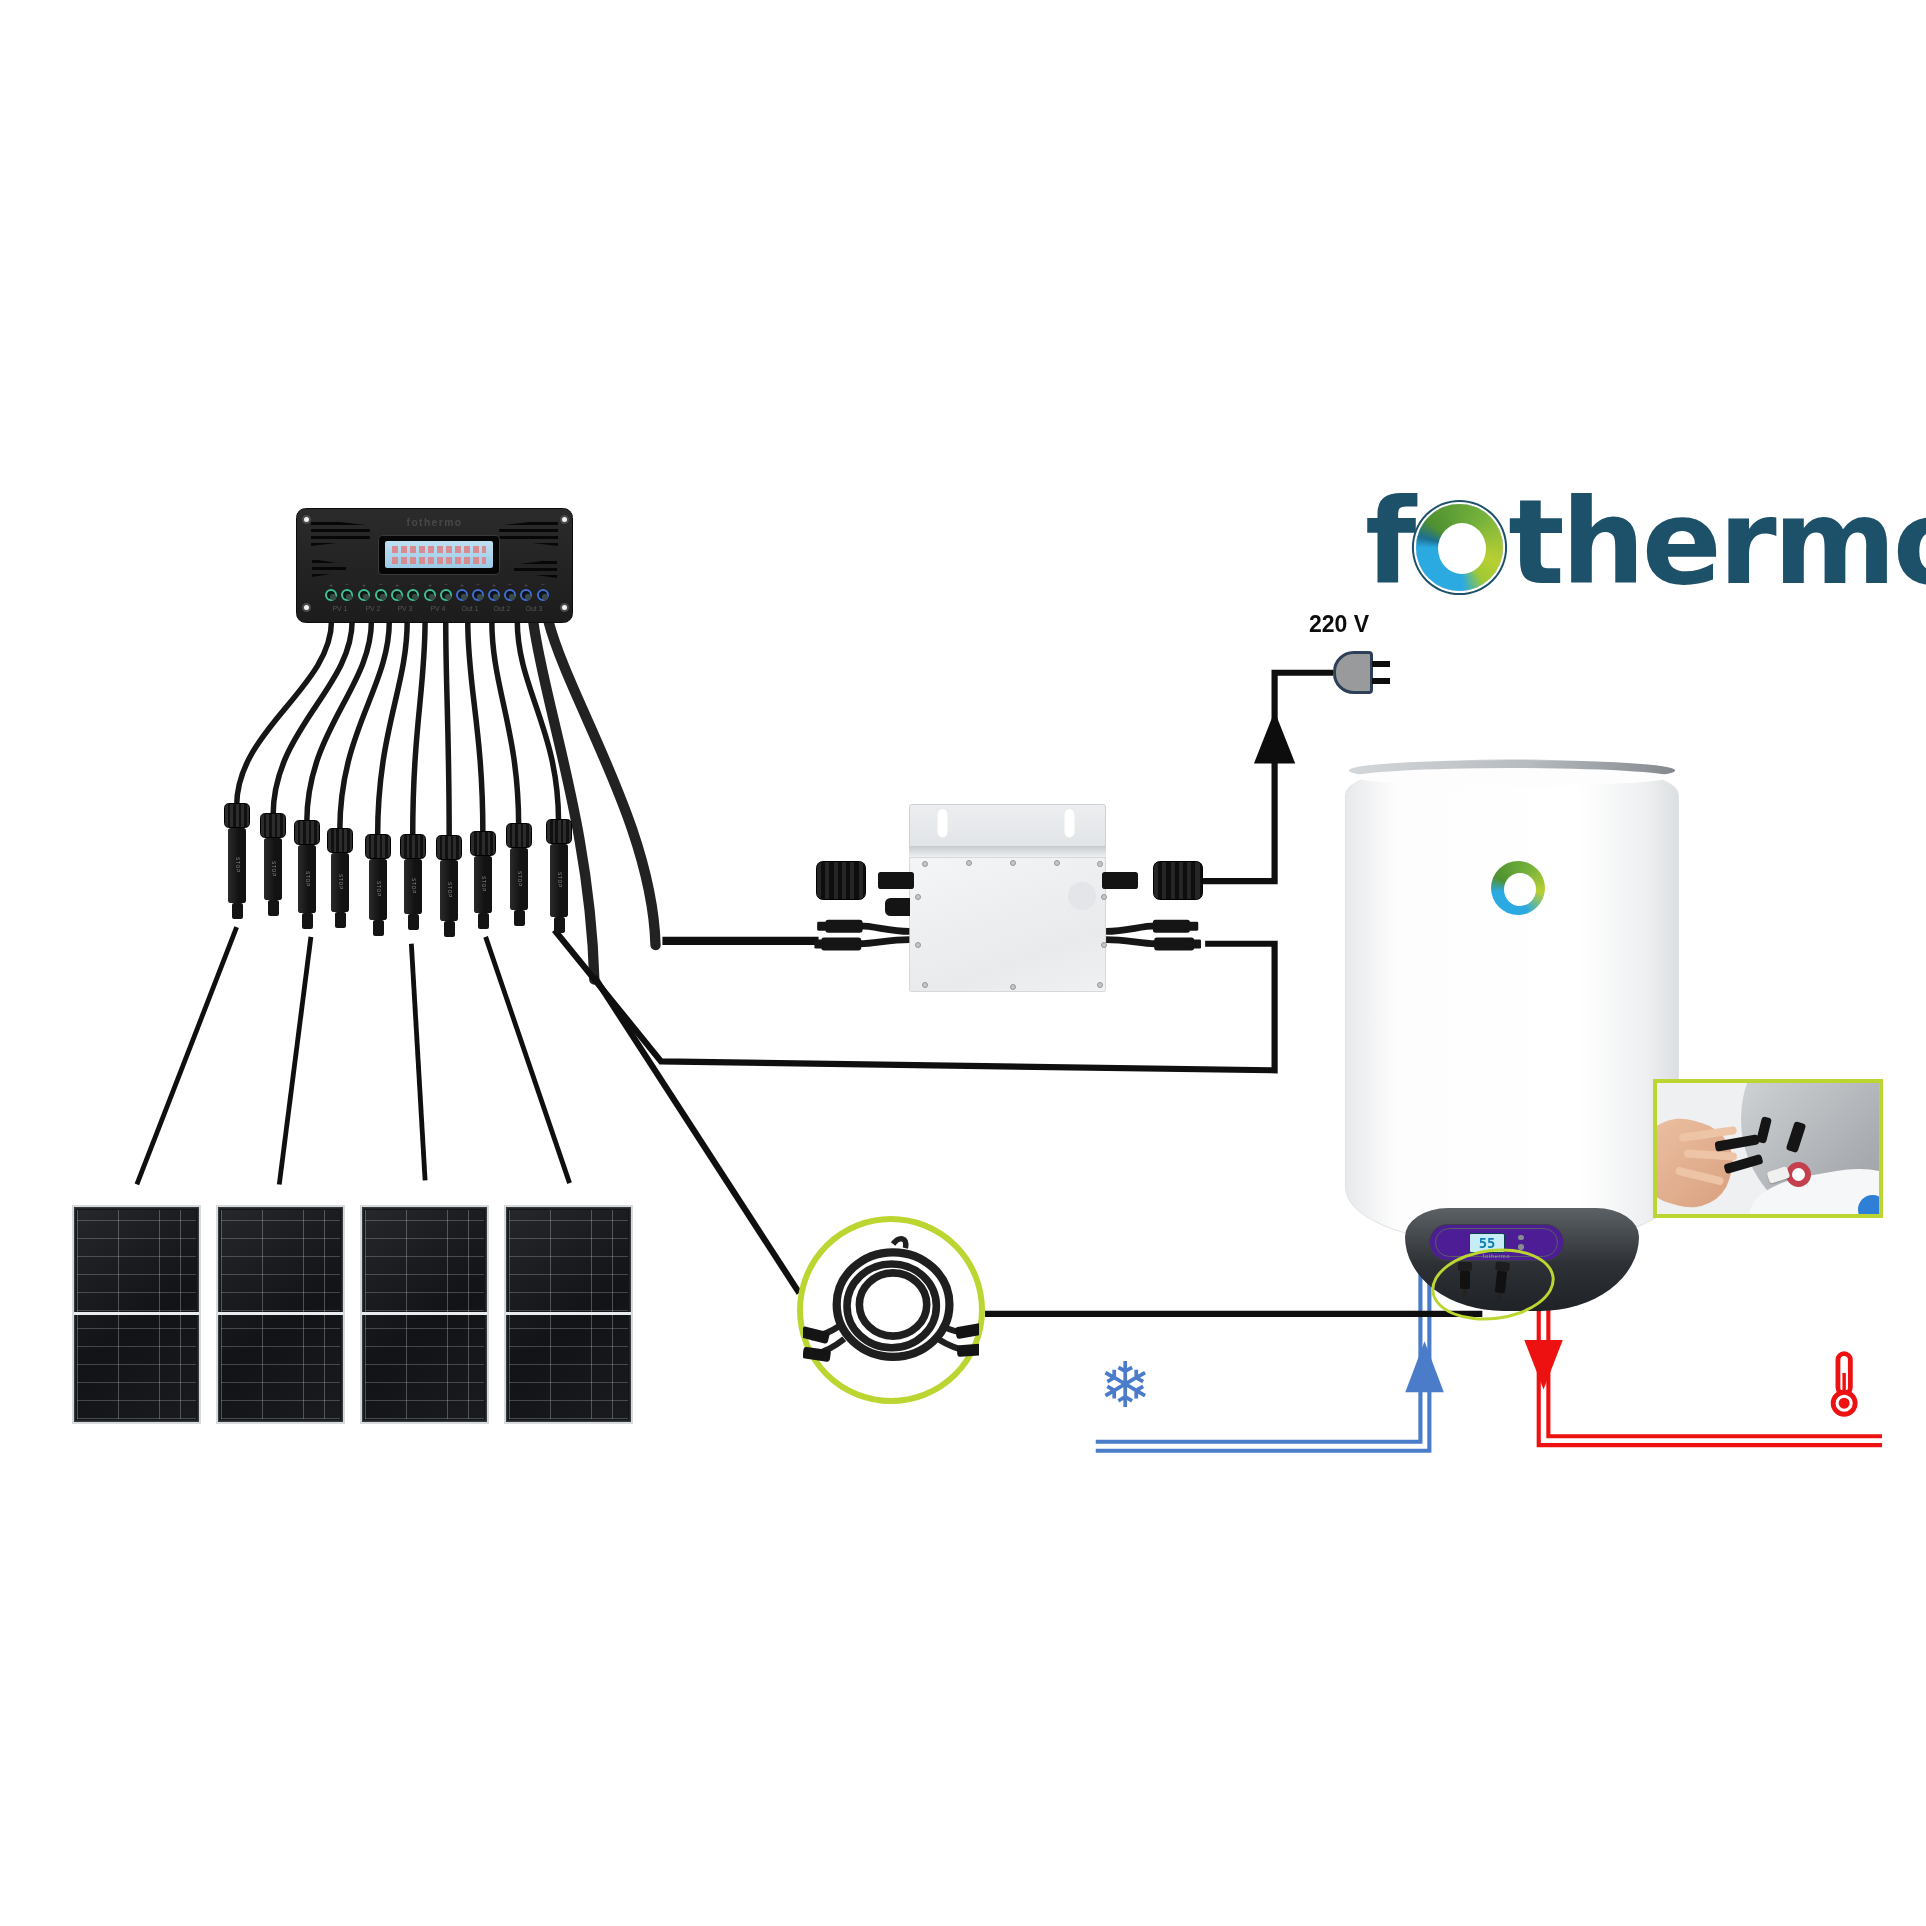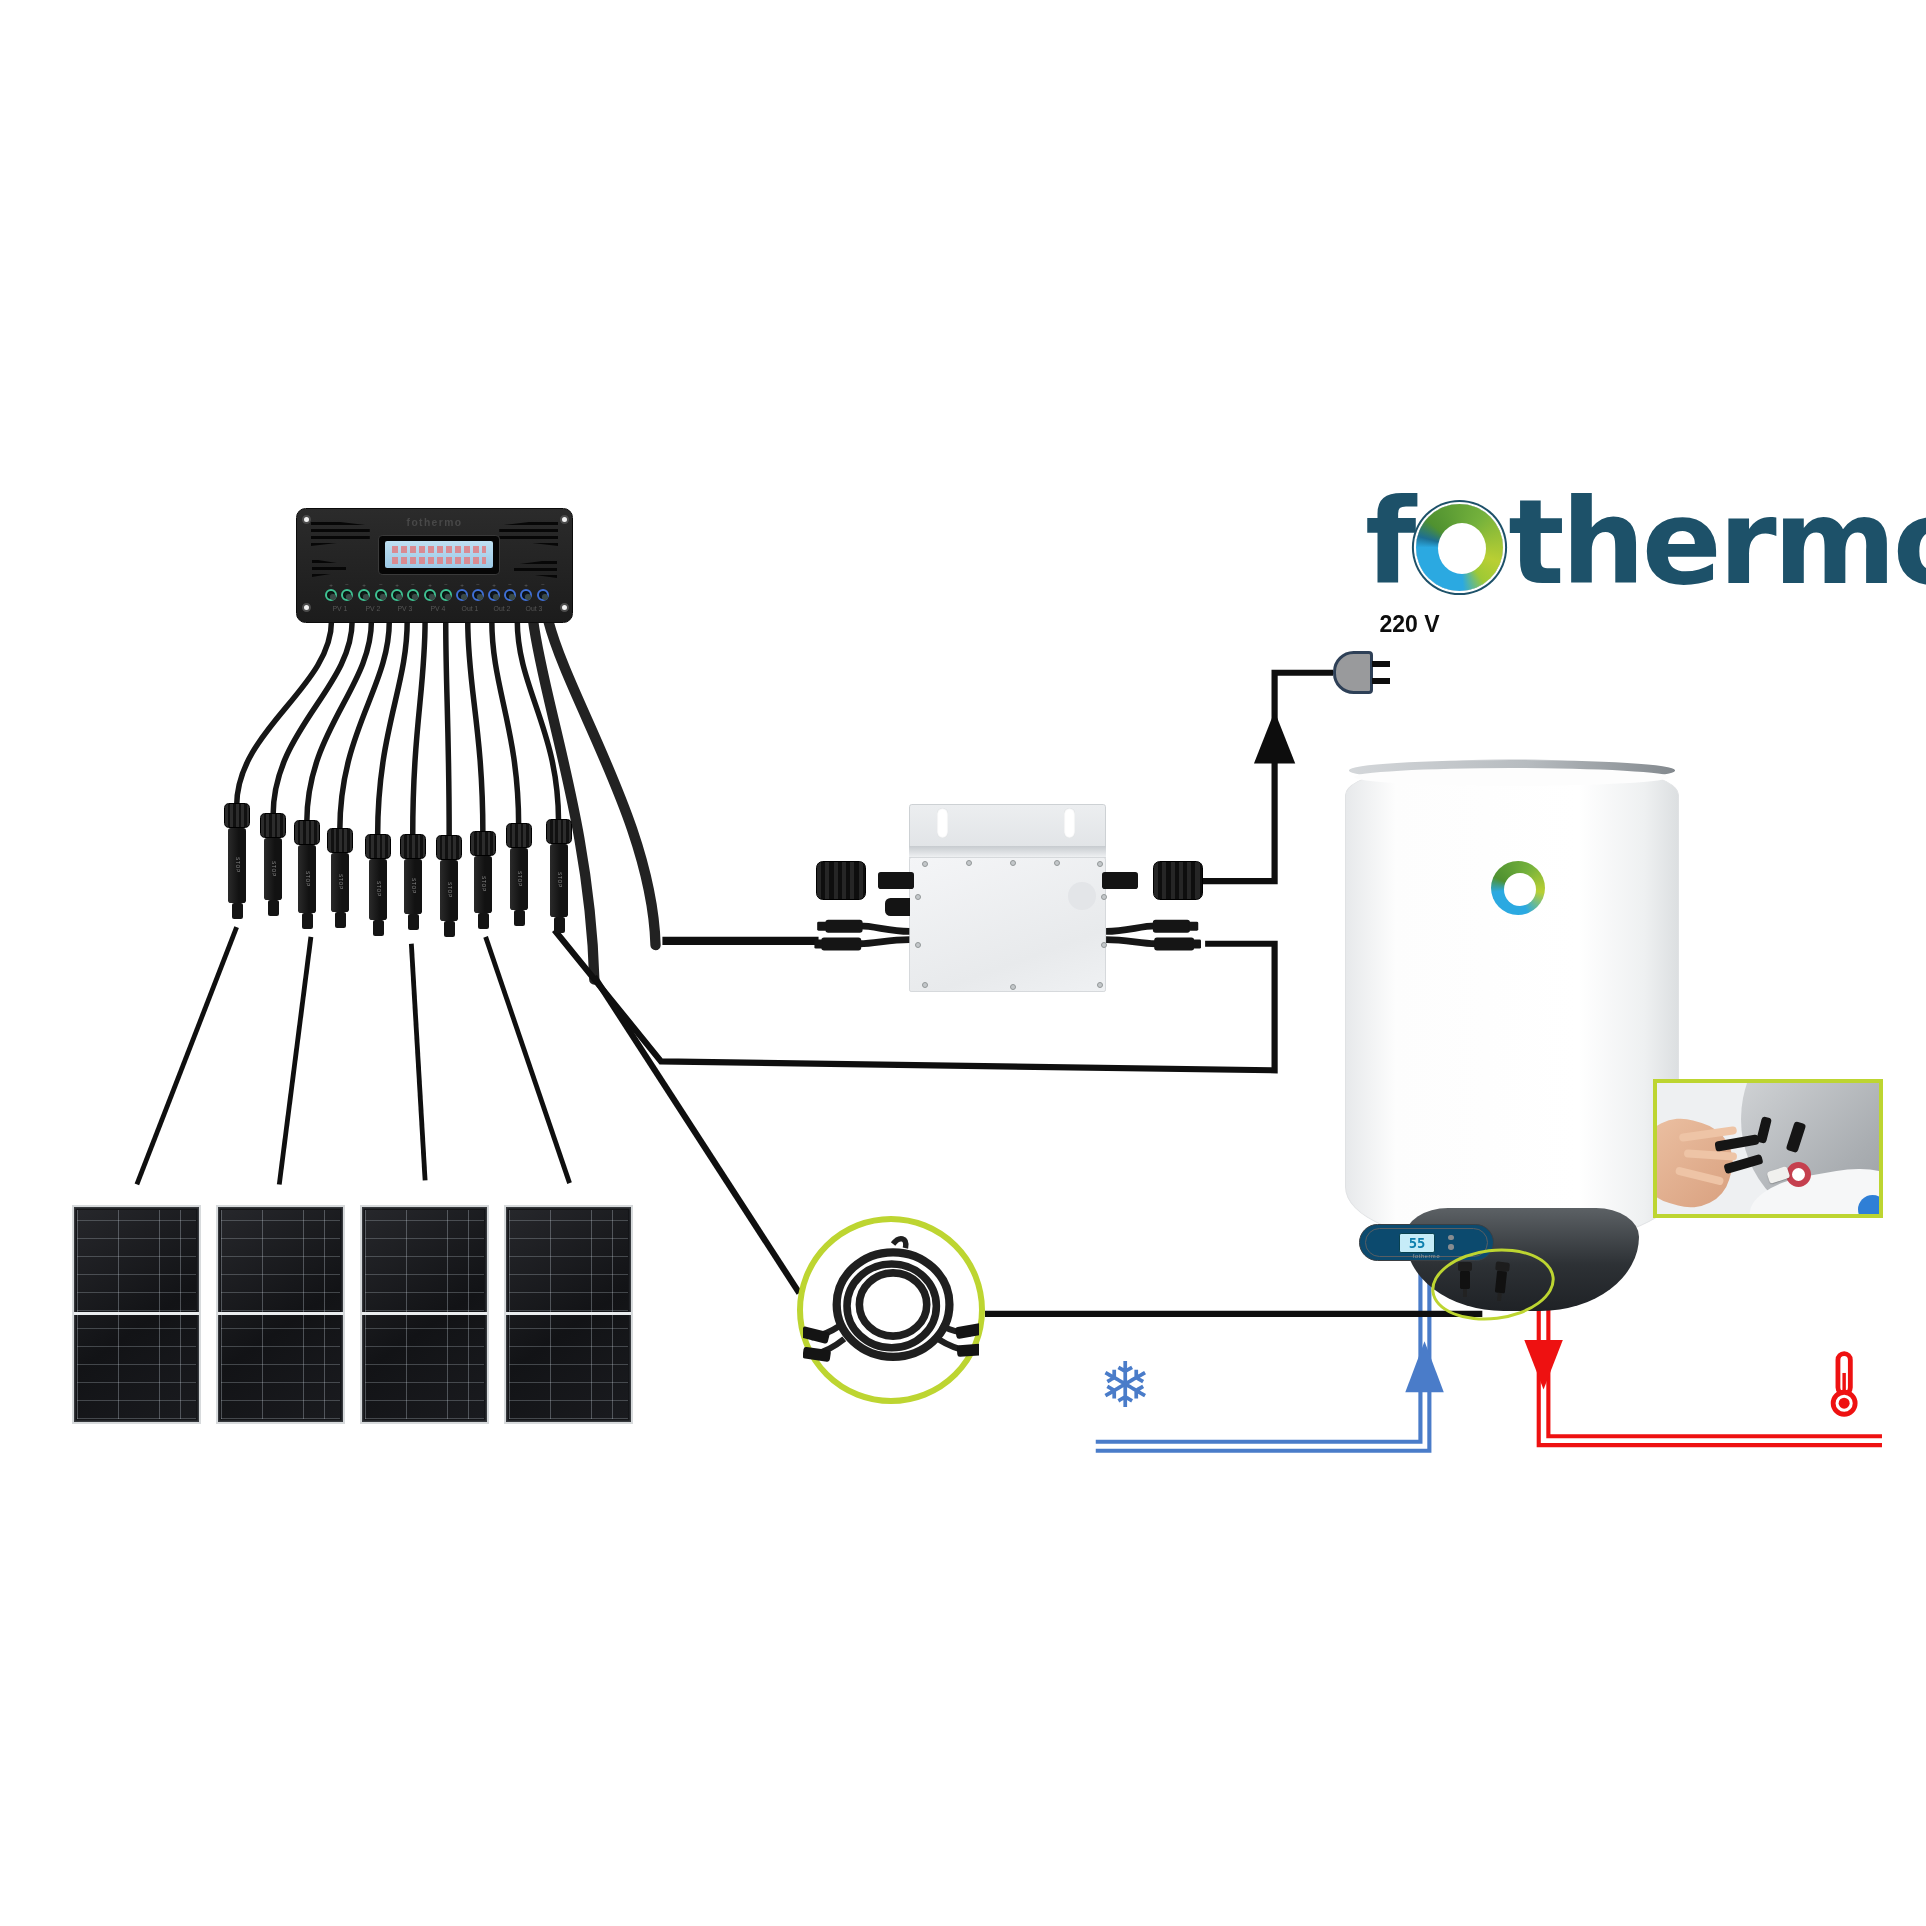--- a/index.html
+++ b/index.html
@@ -17,21 +17,21 @@
   .logo .oswirl{display:inline-block;width:87px;height:87px;border-radius:50%;
         vertical-align:-8.3px;margin:0 5.5px 0 2.8px;position:relative;
         background:conic-gradient(from 215deg,#2ba9e1 0deg 55deg,#1d6f93 70deg,
                    #4f9130 95deg,#74b13c 180deg,#b9cf33 255deg,#9ec935 290deg,
                    #2ba9e1 320deg 360deg);
         box-shadow:0 0 0 2.1px #ffffff,0 0 0 4.1px #1d5169;}
   .logo .oswirl::after{content:"";position:absolute;left:22px;top:19px;width:48px;height:51px;
         border-radius:50%;background:#ffffff;}
 
   
-  .v-label{position:absolute;left:1375px;top:611px;width:69px;text-align:center;
+  .v-label{position:absolute;left:1300px;top:611px;width:69px;text-align:right;
         font-size:23px;font-weight:bold;color:#0d0d0d;}
   .plug{position:absolute;left:1333px;top:651px;width:40px;height:43px;background:#999a9c;
         border:3.4px solid #2e4057;border-radius:20.6px 4.1px 4.1px 20.6px;box-sizing:border-box;}
   .plug .prong{position:absolute;width:18px;height:6.2px;background:#0d0d0d;left:36px;}
   .plug .prong.p1{top:6.9px;} .plug .prong.p2{top:24px;}
 
   
   .controller{position:absolute;left:296px;top:508px;width:277px;height:115px;
         background:linear-gradient(180deg,#2b2b2b,#1c1c1c);border:1.4px solid #0b0b0b;
         border-radius:9.6px;box-sizing:border-box;}
@@ -115,21 +115,21 @@
   .boiler .rim::after{content:"";position:absolute;left:5.5px;right:5.5px;top:8.3px;height:18px;
         border-radius:50%;background:#fdfdfd;}
   .bowl{position:absolute;left:1405px;top:1208px;width:234px;height:103px;
         background:linear-gradient(180deg,#5c6165,#2d3135 55%,#1f2226);
         border-radius:48px 48px 110px 110px / 32px 32px 83px 83px;}
   .bswirl{position:absolute;left:1491px;top:861px;width:54px;height:54px;border-radius:50%;
         background:conic-gradient(from 200deg,#2ba9e1 0deg 60deg,#4f9130 95deg,#74b13c 190deg,
                    #b9cf33 260deg,#2ba9e1 320deg 360deg);}
   .bswirl::after{content:"";position:absolute;left:13px;top:11.7px;width:32px;height:33px;
         border-radius:50%;background:#ffffff;}
-  .pod{position:absolute;left:1359px;top:1224px;width:135px;height:37px;background:#0c4a6e;
+  .pod{position:absolute;left:1429px;top:1224px;width:135px;height:37px;background:#4c1d95;
         border-radius:18.6px;border:1.4px solid #3b3f43;box-sizing:border-box;}
   .pod .oval{position:absolute;left:4.8px;top:3.4px;right:4.8px;bottom:3.4px;border:1.4px solid #595e63;
         border-radius:15px;}
   .pod .plcd{position:absolute;left:39px;top:8.3px;width:34px;height:18px;background:#c6ecf8;
         border:0.7px solid #09414f;border-radius:2.1px;text-align:center;line-height:18px;
         font-family:"DejaVu Sans Mono",monospace;font-weight:bold;font-size:13.8px;color:#0e7fae;}
   .pod .pico{position:absolute;width:5.5px;height:5.5px;border-radius:50%;background:#878c90;}
   .pod .pbrand{position:absolute;left:0;right:0;top:27.5px;text-align:center;font-size:5.5px;
         color:#9aa0a5;letter-spacing:0.7px;}
   .bmc4{position:absolute;width:13.8px;}

